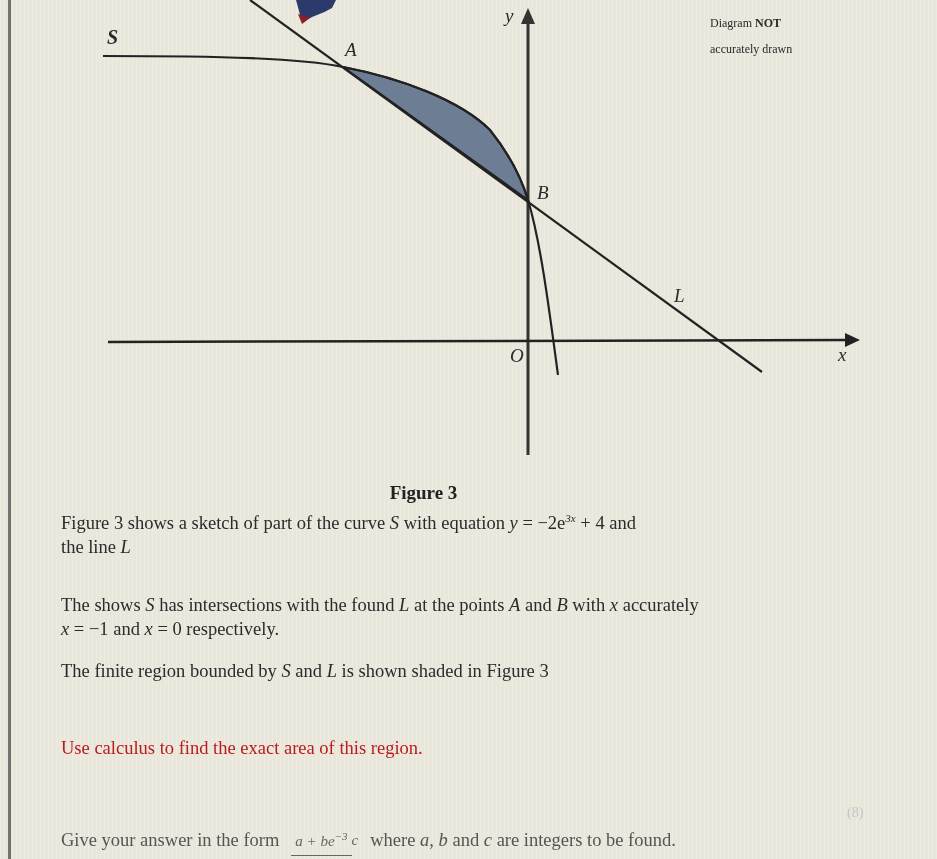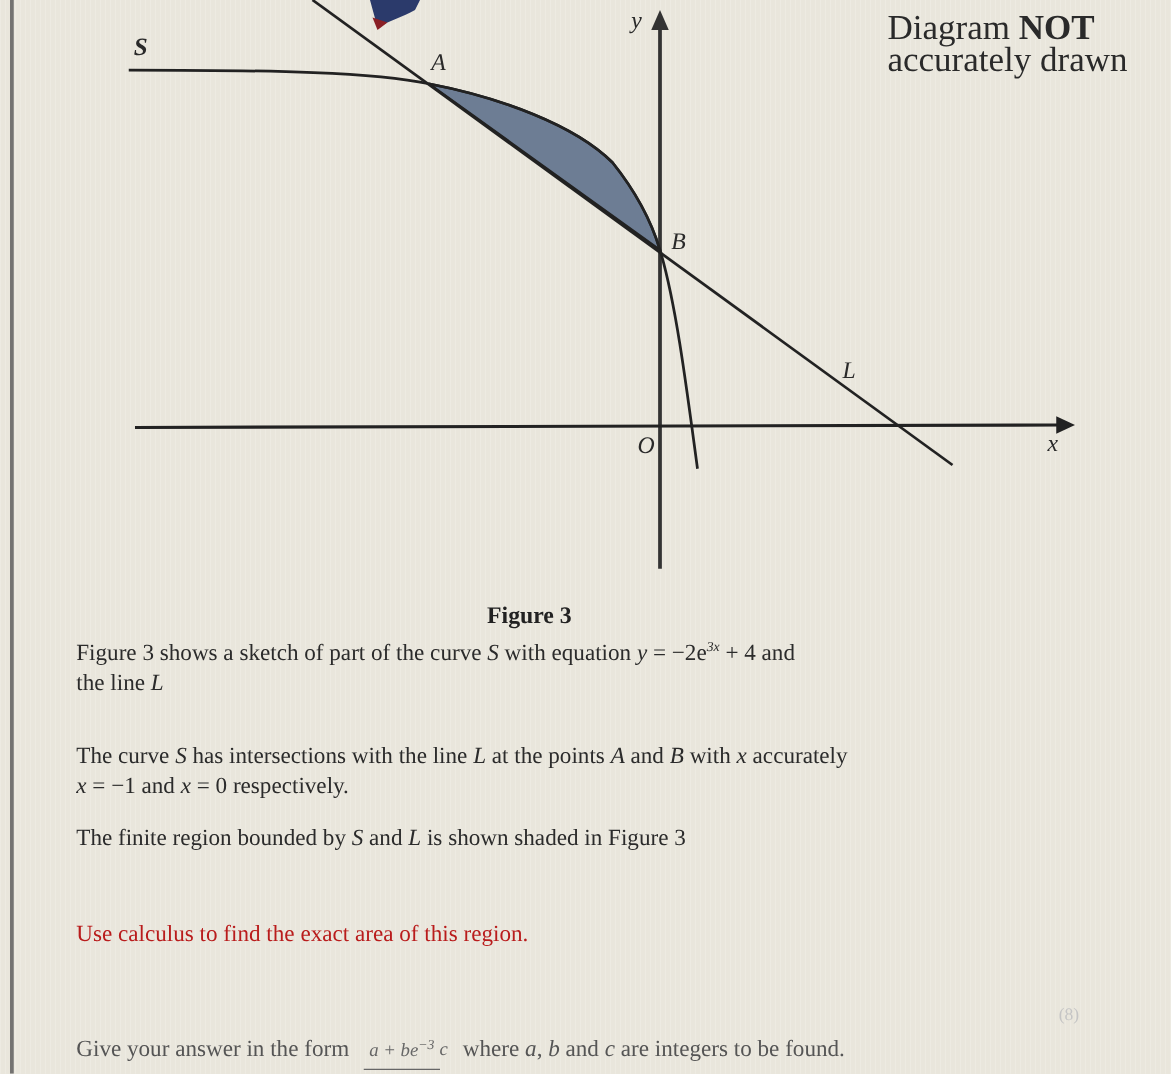--- a/index.html
+++ b/index.html
@@ -9,21 +9,21 @@
     background-image: repeating-linear-gradient(90deg, rgba(255,255,255,0.18) 0 1px, rgba(0,0,0,0) 1px 4px);
     font-family: "Liberation Serif", "DejaVu Serif", serif;
     color: #222;
   }
   .page-edge {
     position: absolute; left: 8px; top: 0; width: 3px; height: 859px;
     background: #555; opacity: 0.8;
   }
   #figure { position: absolute; left: 0; top: 0; }
   .note {
-    position: absolute; left: 710px; top: 10px; font-size: 28px; line-height: 26px; color: #2a2a2a;
+    position: absolute; left: 710px; top: 10px; font-size: 12px; line-height: 26px; color: #2a2a2a;
   }
   .note b { font-weight: bold; }
   .caption {
     position: absolute; left: 0; width: 847px; top: 482px; text-align: center;
     font-weight: bold; font-size: 19px;
   }
   .para {
     position: absolute; left: 61px; font-size: 18.5px; line-height: 24px; color: #2b2b2b;
   }
   .p1 { top: 506px; }
@@ -77,21 +77,21 @@
 </div>
 
 <div class="caption">Figure 3</div>
 
 <div class="para p1">
   <span>Figure 3 shows a sketch of part of the curve </span><span class="math">S</span><span> with equation </span><span class="math">y</span><span> = −2e</span><sup class="math">3x</sup><span> + 4</span><span> and</span><br>
   <span>the line </span><span class="math">L</span>
 </div>
 
 <div class="para p2">
-  <span>The curve </span><span class="math">S</span><span> has intersections with the line </span><span class="math">L</span><span> at the points </span><span class="math">A</span><span> and </span><span class="math">B</span><span> with </span><span class="math">x</span><span> accurately</span><br>
+  <span>The shows </span><span class="math">S</span><span> has intersections with the found </span><span class="math">L</span><span> at the points </span><span class="math">A</span><span> and </span><span class="math">B</span><span> with </span><span class="math">x</span><span> accurately</span><br>
   <span class="math">x</span><span> = −1  and  </span><span class="math">x</span><span> = 0  respectively.</span>
 </div>
 
 <div class="para p3">
   <span>The finite region bounded by </span><span class="math">S</span><span> and </span><span class="math">L</span><span> is shown shaded in Figure 3</span>
 </div>
 
 <div class="para p4">Use calculus to find the exact area of this region.</div>
 
 <div class="para p5">

